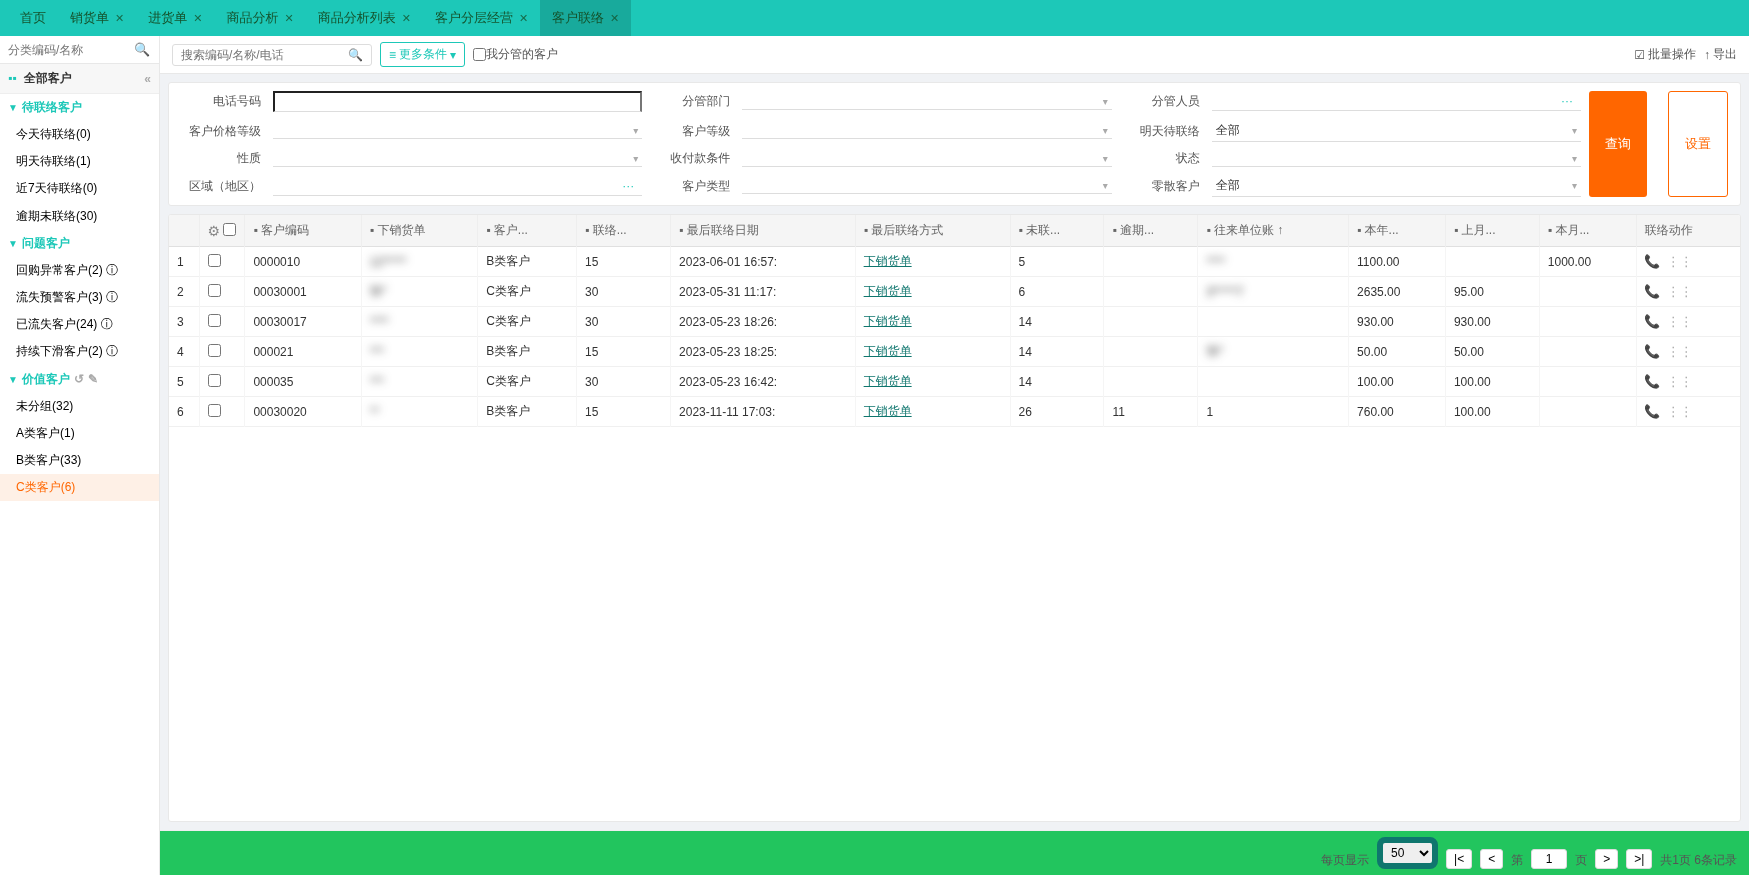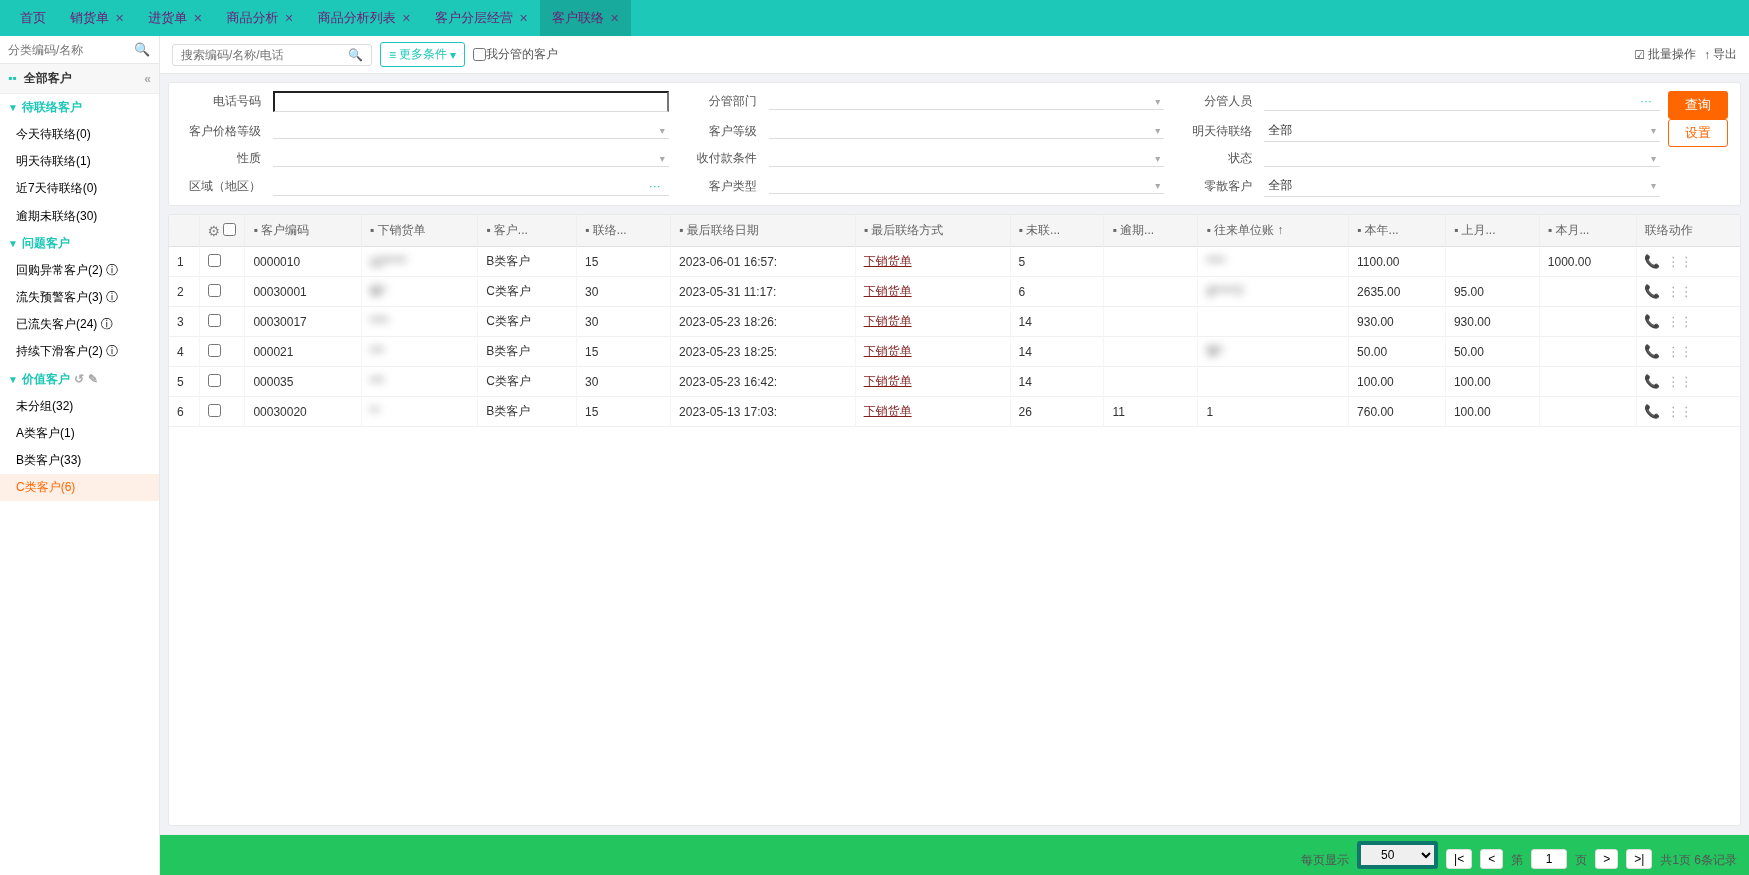--- a/index.html
+++ b/index.html
@@ -7,21 +7,21 @@
 
     
     .top-nav {
       background: #1dc8b8;
       display: flex;
       align-items: center;
       height: 36px;
       padding: 0 8px;
     }
     .nav-item {
-      color: #701a75;
+      color: #14532d;
       padding: 8px 12px;
       height: 36px;
       display: flex;
       align-items: center;
       cursor: pointer;
       font-size: 13px;
       white-space: nowrap;
     }
     .nav-item.active { background: rgba(0,0,0,0.15); }
     .nav-item .close-x {
@@ -222,22 +222,22 @@
       background: #fff;
       color: #f60;
       border: 1px solid #f60;
       padding: 4px 16px;
       border-radius: 3px;
       cursor: pointer;
       font-size: 13px;
     }
     .filter-actions {
       display: flex;
-      flex-direction: column;
-      gap: 0;
+      flex-direction: row;
+      gap: 21px;
       margin-left: 8px;
     }
     .ellipsis-btn {
       color: #1dc8b8;
       cursor: pointer;
       font-size: 12px;
       padding: 0 4px;
     }
 
     
@@ -271,21 +271,21 @@
       border-bottom: 1px solid #f0f0f0;
     }
     tbody td {
       padding: 6px 8px;
       color: #333;
       white-space: nowrap;
       border-right: 1px solid #f5f5f5;
     }
     tbody td:last-child { border-right: none; }
     .link-text {
-      color: #7f1d1d;
+      color: #0f766e;
       text-decoration: underline;
       cursor: pointer;
     }
     .action-icons {
       display: flex;
       gap: 6px;
       color: #aaa;
     }
     .action-icon { cursor: pointer; font-size: 13px; }
 
@@ -295,23 +295,23 @@
       align-items: flex-end;
       justify-content: flex-end;
       padding: 6px 12px;
       background: #22c55e;
       border-top: 1px solid #eee;
       gap: 8px;
       font-size: 12px;
       color: #555;
     }
     .pagination select {
-      border: 4px solid #0f766e;
-      padding: 2px 16px;
-      border-radius: 3px;
+      border: 6px solid #0f766e;
+      padding: 2px 4px;
+      border-radius: 8px;
       font-size: 12px;
       outline: none;
     }
     .page-nav-btn {
       border: 1px solid #ddd;
       background: #fff;
       padding: 2px 7px;
       border-radius: 3px;
       cursor: pointer;
       font-size: 12px;
@@ -698,21 +698,21 @@
         </div>
       </td>
     </tr>
             <tr>
       <td>6</td>
       <td><input type="checkbox" style=""></td>
       <td>00030020</td>
       <td><span style="filter:blur(4px); user-select:none;">**</span></td>
       <td>B类客户</td>
       <td>15</td>
-      <td>2023-05-13 17:03:</td>
+      <td>2023-11-11 17:03:</td>
       <td><span class="link-text">下销货单</span></td>
       <td>26</td>
       <td>11</td>
       <td><span style="">1</span></td>
       <td>760.00</td>
       <td>100.00</td>
       <td></td>
       <td>
         <div class="action-icons">
           <span class="action-icon" title="联络">📞</span>

